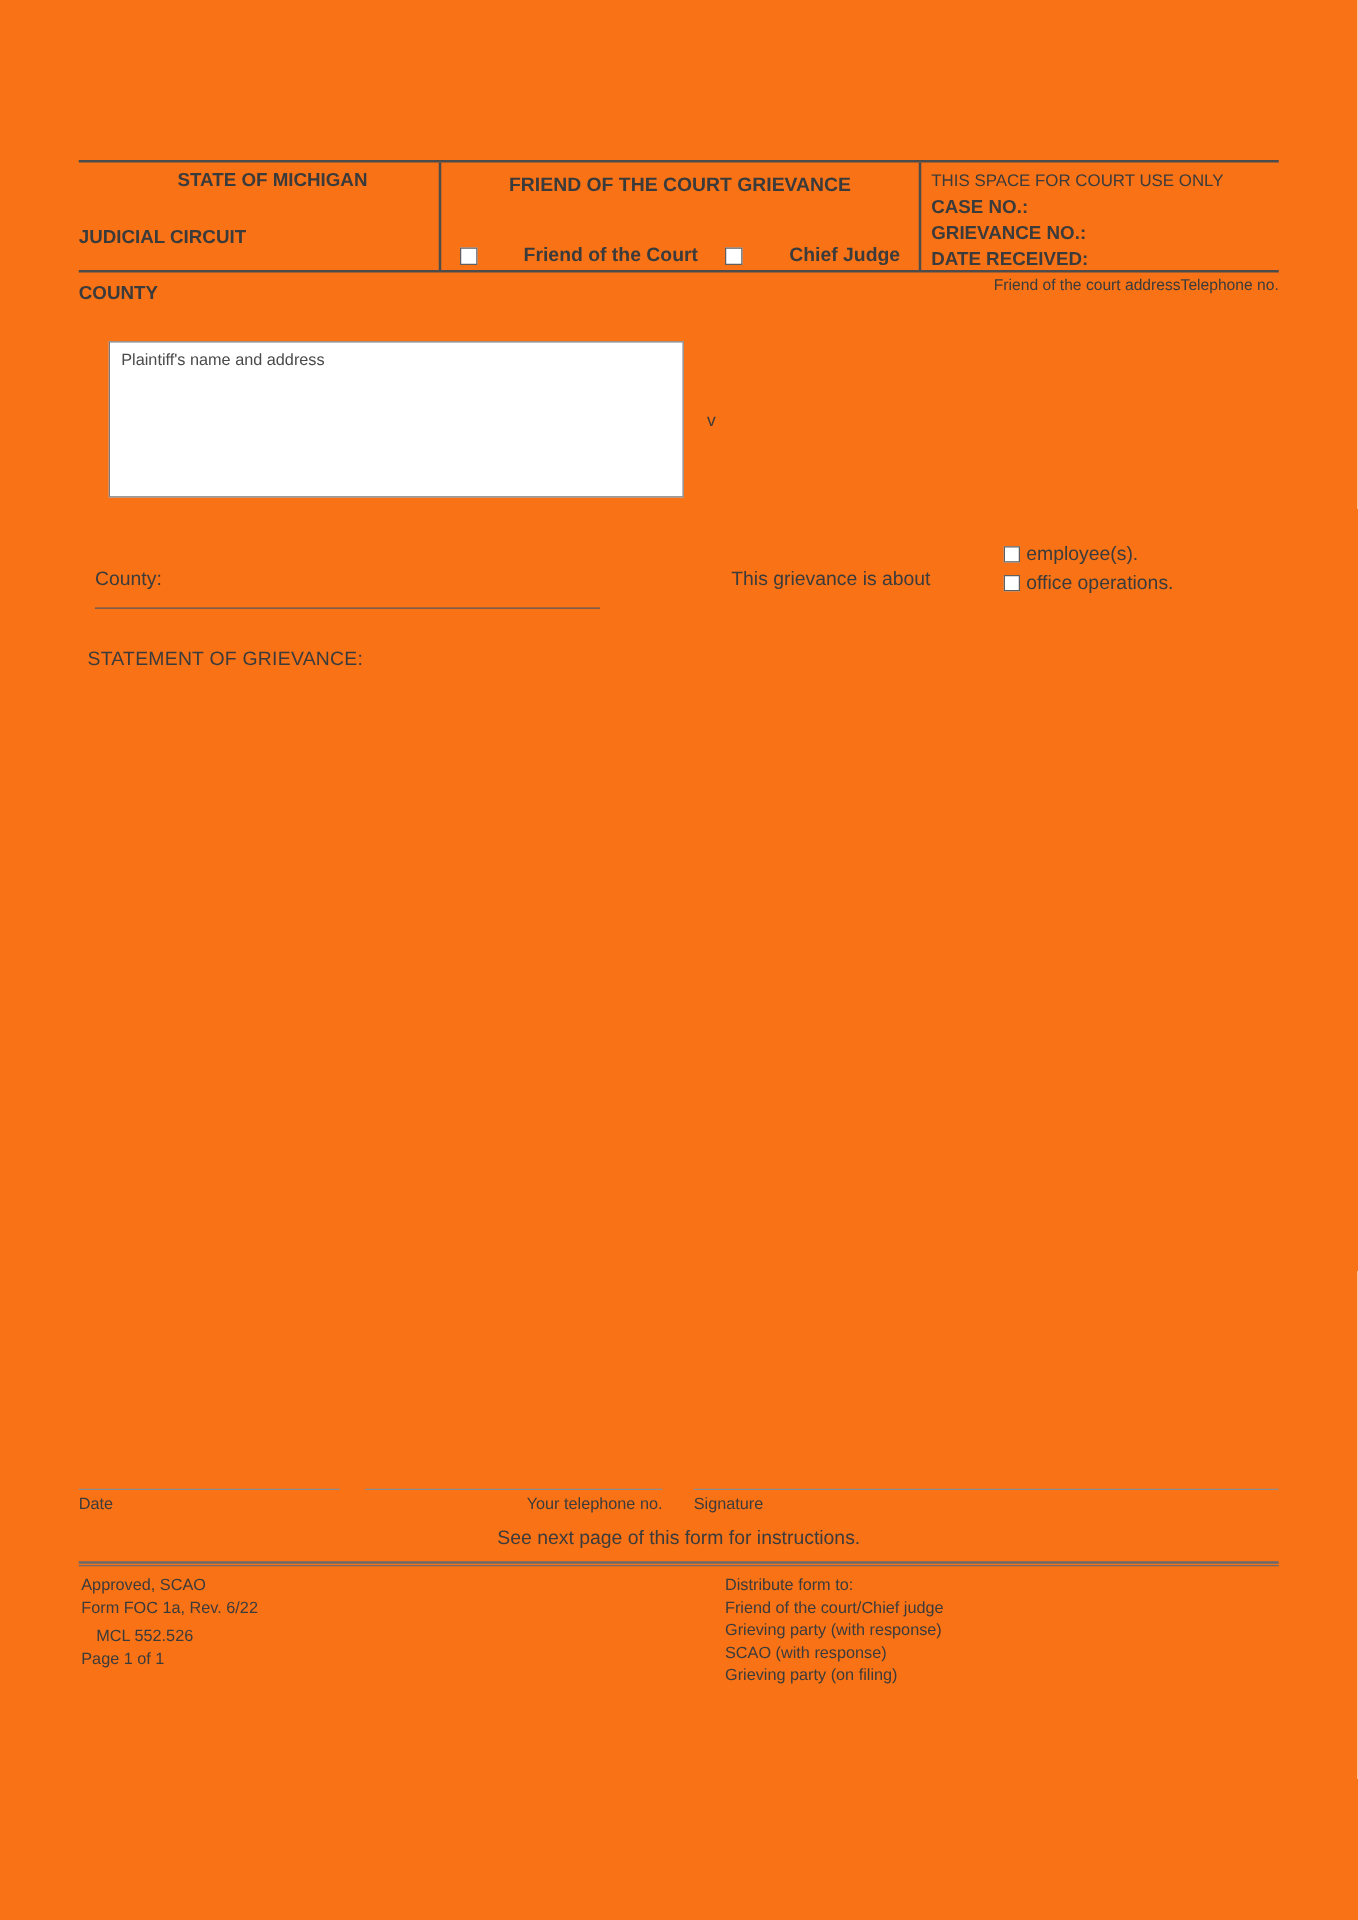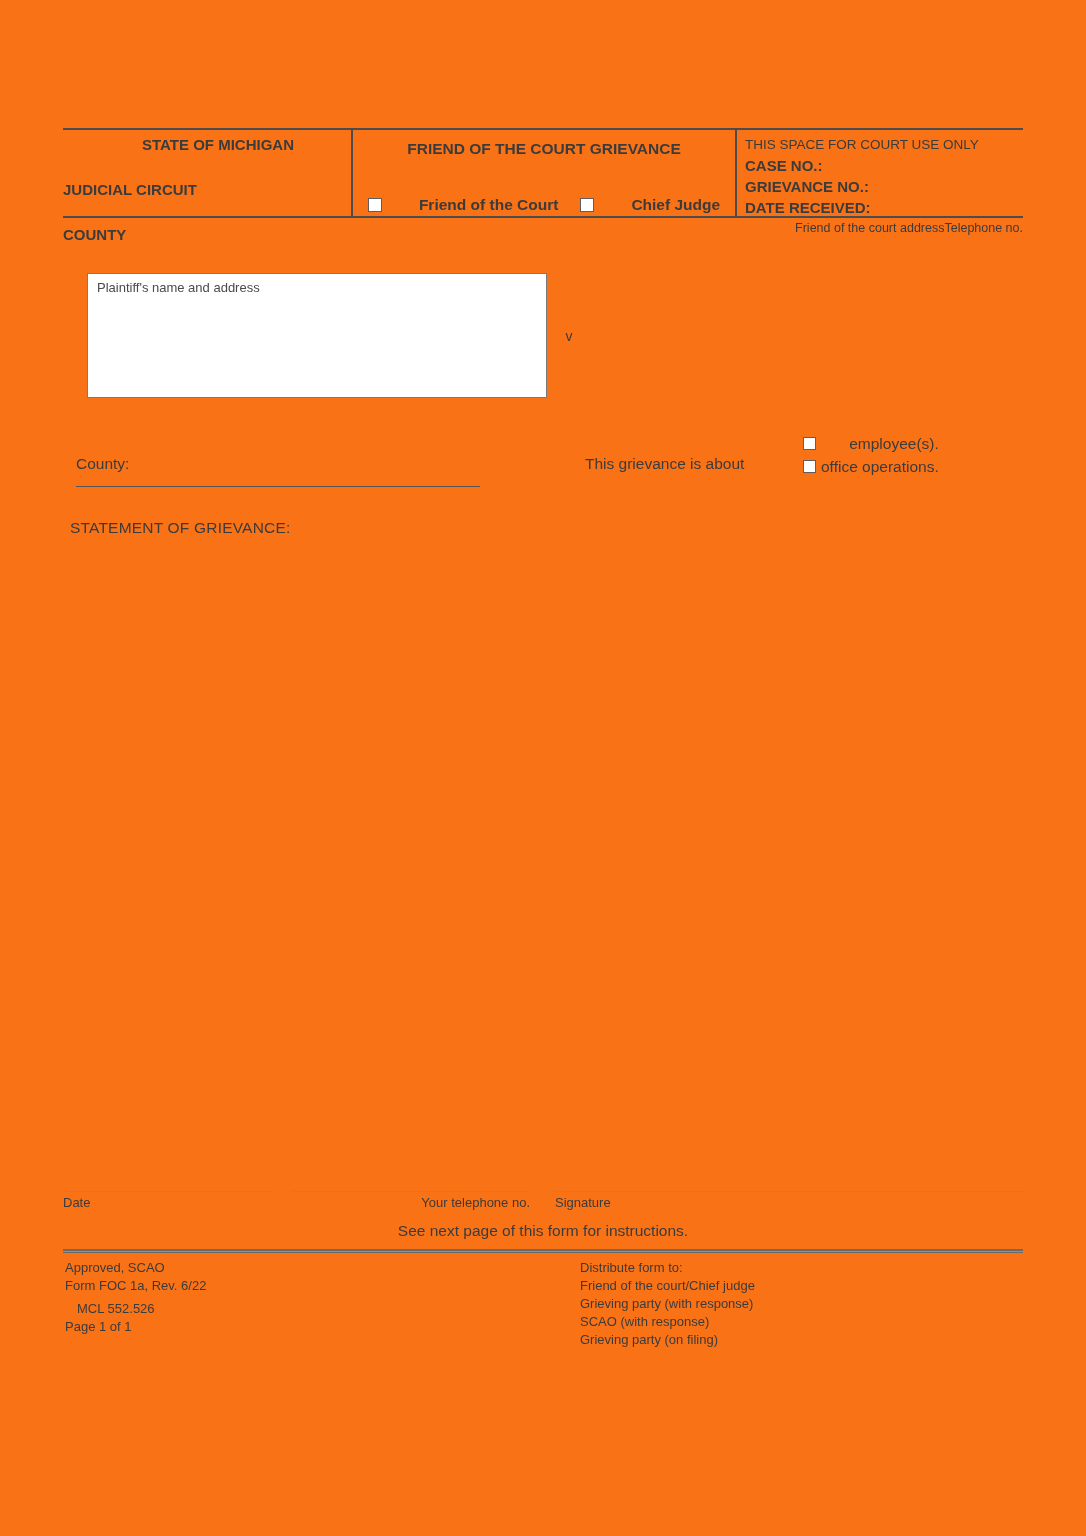--- a/index.html
+++ b/index.html
@@ -65,21 +65,21 @@
     font-size:14px; color:#3b3b3b;
   }
   
   .county-row { position:absolute; left:70px; top:455px; font-size:15.5px; display:flex; align-items:baseline;flex-direction:column; }
   .county-line {
     display:inline-block; width:404px; height:14px; margin-left:6px;
     border-bottom:1.5px solid #555555;
   }
   .about-label { position:absolute; left:585px; top:455px; font-size:15.5px; }
   .about-options { position:absolute; left:803px; top:432px; font-size:15.5px; }
-  .about-options .opt { display:flex; align-items:center; height:23px;justify-content:space-between; }
+  .about-options .opt { display:flex; align-items:center; height:23px; }
   .about-options .cb { width:13px; height:13px; margin-right:5px; }
   
   .statement-heading { position:absolute; left:70px; top:519px; font-size:15.5px; letter-spacing:0.2px; }
   .statement-area { position:absolute; left:63px; top:548px; width:960px; height:625px; }
   
   .sig-seg { position:absolute; top:1191px; font-size:13px; }
   .sig-seg .rule { border-top:1.5px solid #8c8c8c; margin-bottom:3px; }
   .sig-date { left:63px; width:209px; }
   .sig-phone { left:292px; width:238px;text-align:right; }
   .sig-sign { left:555px; width:468px; }

